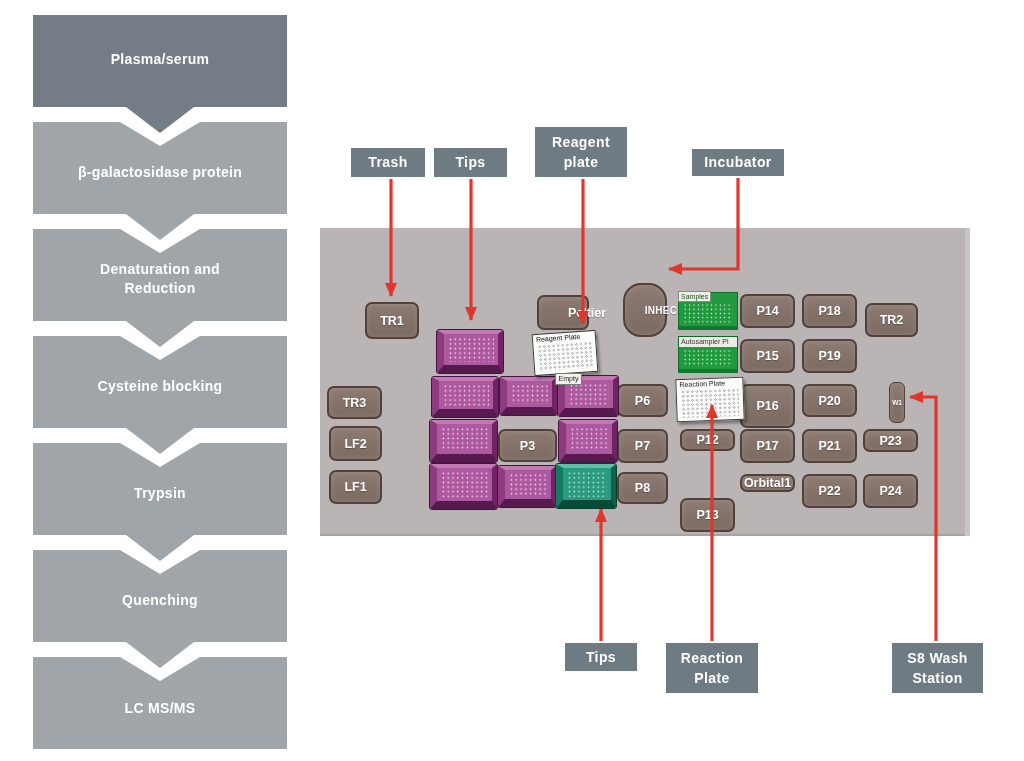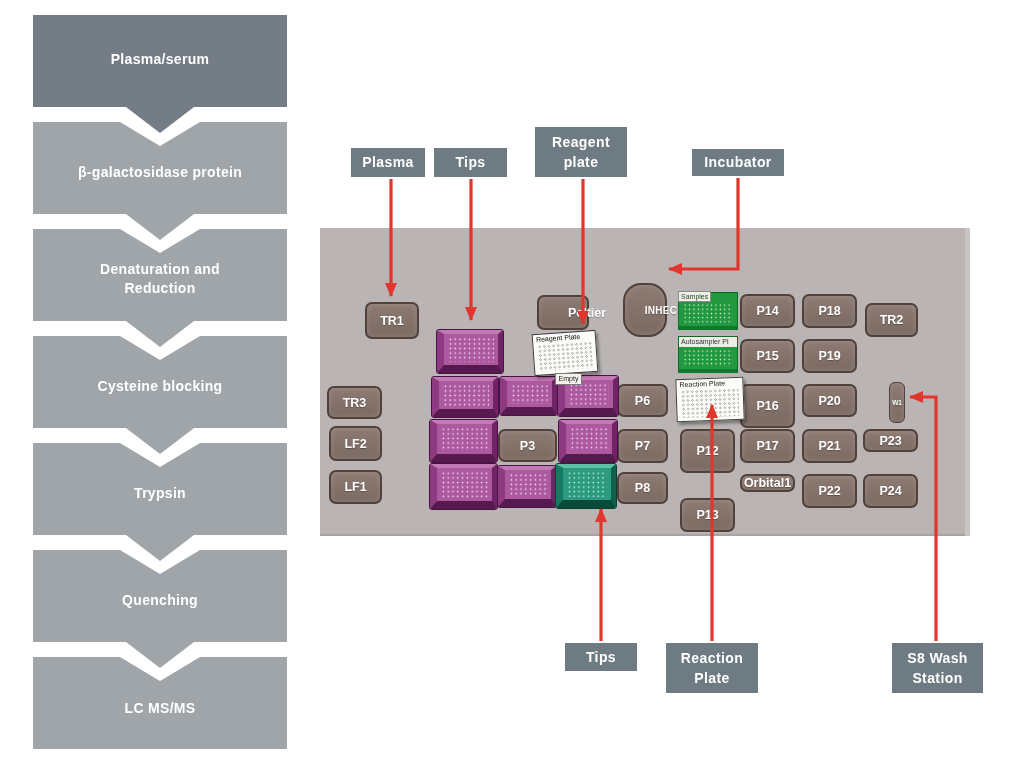--- a/index.html
+++ b/index.html
@@ -162,21 +162,21 @@
       </div>
       <div class="slot" style="left: 740px; top: 384px; width: 55px; height: 44px; text-align: center;">
         <span class="slot-label">P16</span>
       </div>
       <div class="slot" style="left: 802px; top: 384px; width: 55px; height: 33px;">
         <span class="slot-label">P20</span>
       </div>
       <div class="slot small" style="left: 889px; top: 382px; width: 16px; height: 41px;">
         <span class="slot-label">W1</span>
       </div>
-      <div class="slot" style="left: 680px; top: 429px; width: 55px; height: 44px; border-radius: 7px;">
+      <div class="slot" style="left: 680px; top: 429px; width: 55px; height: 22px; border-radius: 7px;">
         <span class="slot-label">P12</span>
       </div>
       <div class="slot" style="left: 740px; top: 429px; width: 55px; height: 34px;">
         <span class="slot-label">P17</span>
       </div>
       <div class="slot" style="left: 802px; top: 429px; width: 55px; height: 34px;">
         <span class="slot-label">P21</span>
       </div>
       <div class="slot" style="left: 863px; top: 429px; width: 55px; height: 23px;">
         <span class="slot-label">P23</span>
@@ -233,21 +233,21 @@
         <div class="wells"></div>
       </div>
       <div class="wplate" style="left: 676px; top: 378px; width: 68px; height: 43px; transform: rotate(-2deg);">
         <span class="wp-label">Reaction Plate</span>
         <div class="wells"></div>
       </div>
       <div class="chip" style="left: 555px; top: 373px; width: 27px; height: 12px;">Empty</div>
     </div>
   <div id="callouts">
       <div class="callout" style="left: 351px; top: 148px; width: 74px; height: 29px;">
-        <div class="callout-line">Plasma</div>
+        <div class="callout-line">Trash</div>
       </div>
       <div class="callout" style="left: 434px; top: 148px; width: 73px; height: 29px;">
         <div class="callout-line">Tips</div>
       </div>
       <div class="callout" style="left: 535px; top: 127px; width: 92px; height: 50px;">
         <div class="callout-line">Reagent</div>
         <div class="callout-line">plate</div>
       </div>
       <div class="callout" style="left: 692px; top: 149px; width: 92px; height: 27px;">
         <div class="callout-line">Incubator</div>

